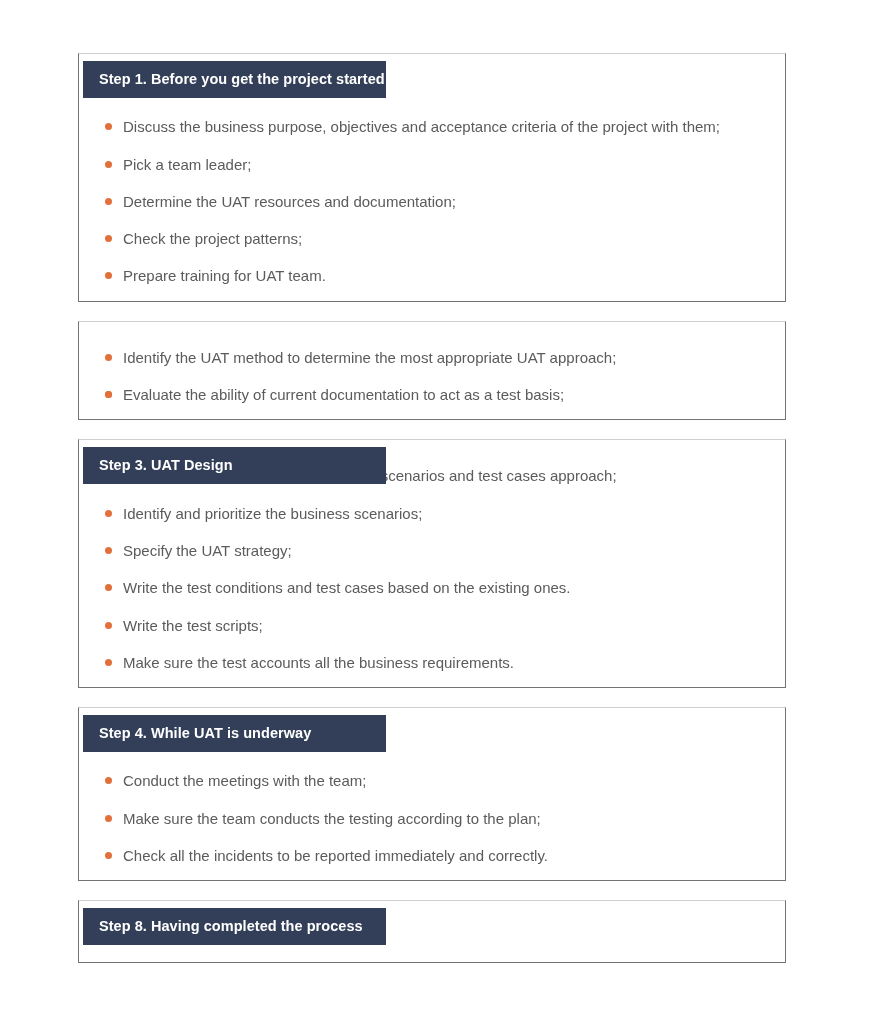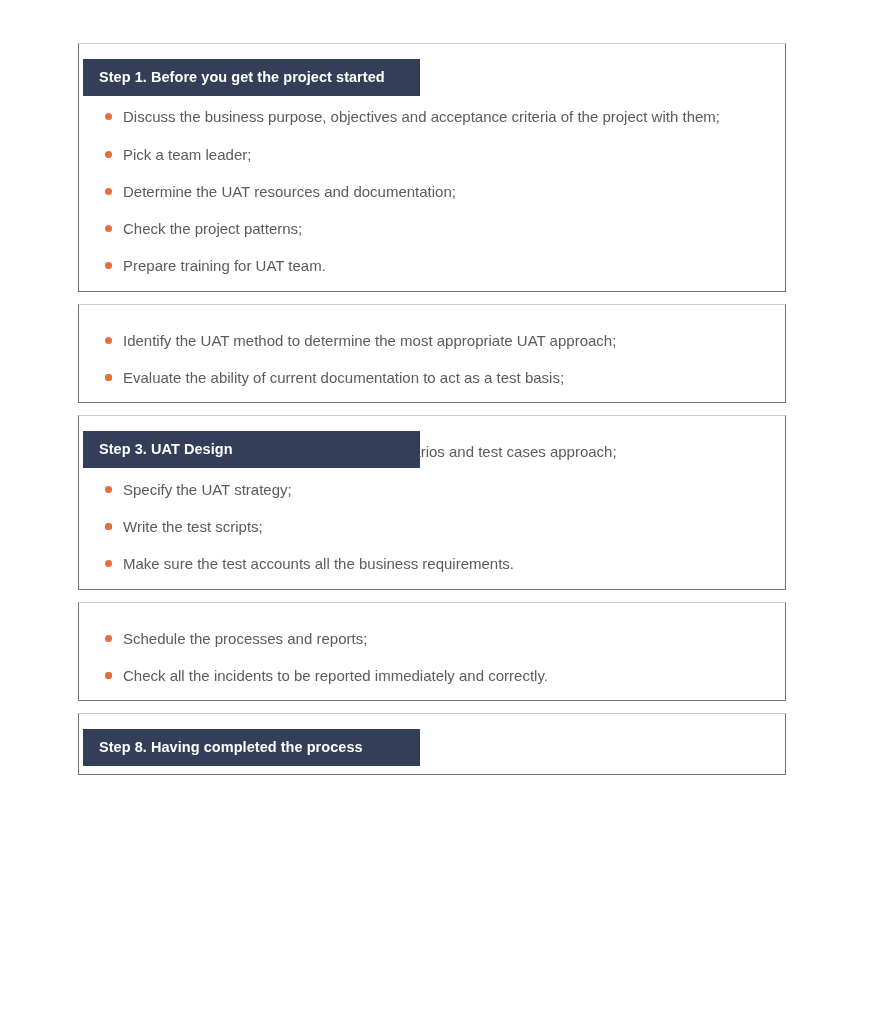--- a/index.html
+++ b/index.html
@@ -38,31 +38,31 @@
   }
   .step-block:last-child {
     margin-bottom: 0;
   }
 
   
   .step-panel {
     border: 1px solid #737373;
     border-top: 1px solid #cfcfcf;
     background: #ffffff;
-    margin-top: 9px;        
+    margin-top: 19px;        
     padding: 25px 0 14px 0;
     box-sizing: border-box;
   }
 
   
   .step-header {
     position: absolute;
     left: 5px;
-    top: 16px;
-    width: 337px;
+    top: 8px;
+    width: 303px;
     height: 37px;
     background: #333f58;
     color: #ffffff;
     font-size: 14.5px;
     font-weight: bold;
     letter-spacing: 0.05px;
     line-height: 37px;
     padding-left: 16px;
     box-sizing: border-box;
     white-space: nowrap;
@@ -126,32 +126,35 @@
             <li class="bullet-item"><span class="bullet-dot"></span></li>
             <li class="bullet-item"><span class="bullet-dot"></span><span>Evaluate the ability of current documentation to act as a test basis;</span></li>
           </ul>
         </div>
       </div>
       <div class="step-block">
         <div class="step-header">Step 3. UAT Design</div>
         <div class="step-panel">
           <ul class="bullet-list">
             <li class="bullet-item"><span class="bullet-dot"></span><span>Indicate the entry and exit criteria, test scenarios and test cases approach;</span></li>
+            <li class="bullet-item"><span class="bullet-dot"></span><span>Identify and prioritize the business scenarios;</span></li>
             <li class="bullet-item"><span class="bullet-dot"></span><span>Specify the UAT strategy;</span></li>
-            <li class="bullet-item"><span class="bullet-dot"></span></li>
+            <li class="bullet-item"><span class="bullet-dot"></span><span>Write the test conditions and test cases based on the existing ones.</span></li>
             <li class="bullet-item"><span class="bullet-dot"></span><span>Write the test scripts;</span></li>
             <li class="bullet-item"><span class="bullet-dot"></span><span>Make sure the test accounts all the business requirements.</span></li>
           </ul>
         </div>
       </div>
       <div class="step-block">
+        <div class="step-header">Step 4. While UAT is underway</div>
         <div class="step-panel">
           <ul class="bullet-list">
             <li class="bullet-item"><span class="bullet-dot"></span><span>Schedule the processes and reports;</span></li>
-            <li class="bullet-item"><span class="bullet-dot"></span></li>
+            <li class="bullet-item"><span class="bullet-dot"></span><span>Conduct the meetings with the team;</span></li>
+            <li class="bullet-item"><span class="bullet-dot"></span><span>Make sure the team conducts the testing according to the plan;</span></li>
             <li class="bullet-item"><span class="bullet-dot"></span><span>Check all the incidents to be reported immediately and correctly.</span></li>
           </ul>
         </div>
       </div>
       <div class="step-block">
         <div class="step-header">Step 8. Having completed the process</div>
         <div class="step-panel">
           <ul class="bullet-list">
             <li class="bullet-item"><span class="bullet-dot"></span><span>Make a test report;</span></li>
           </ul>

